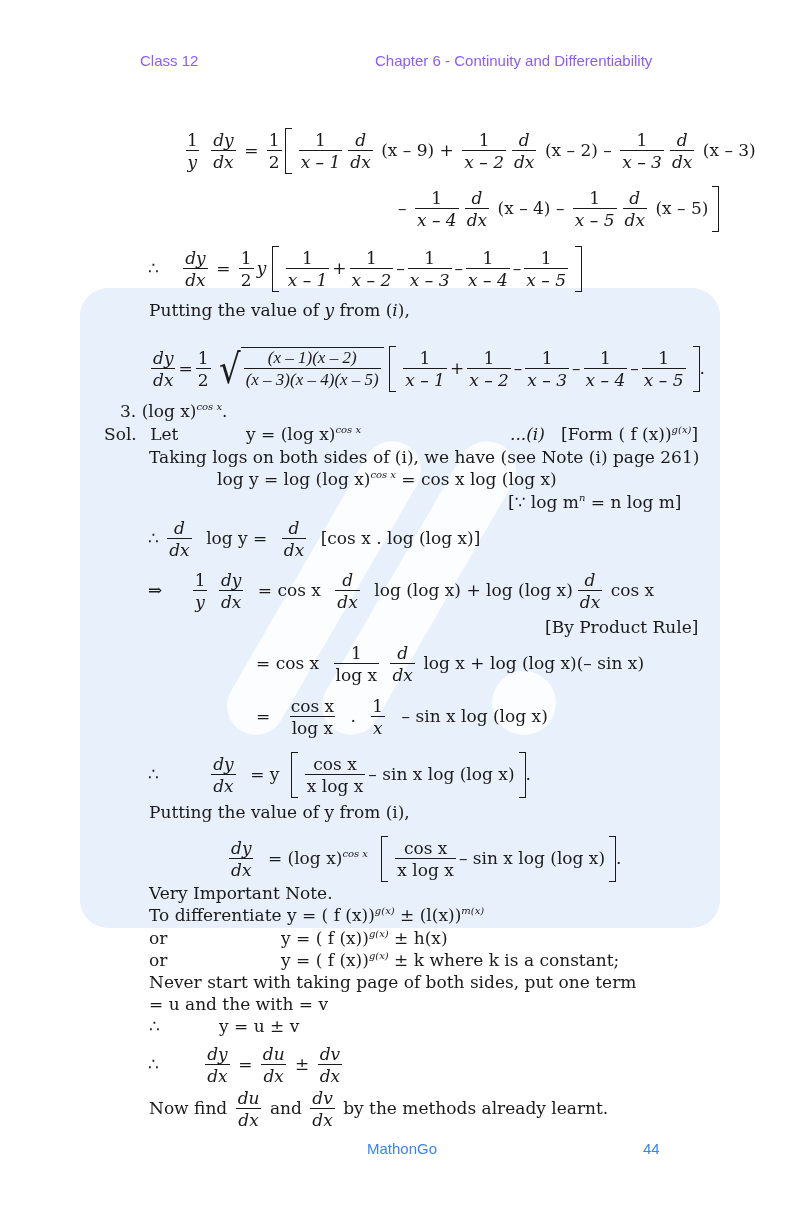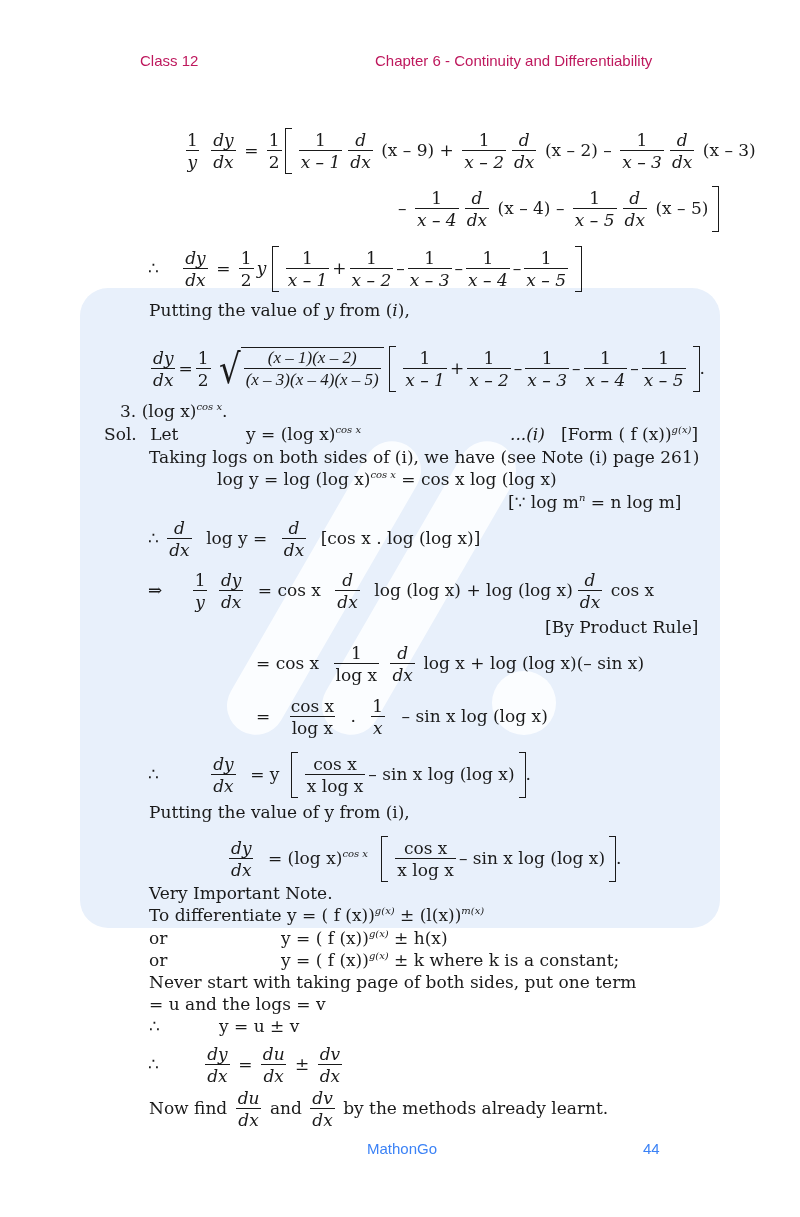--- a/index.html
+++ b/index.html
@@ -1,18 +1,18 @@
 <!DOCTYPE html>
 <html><head>
 <meta charset="utf-8">
 <style>
   html, body { margin:0; padding:0; background:#ffffff; }
   body { width:800px; height:1217px; position:relative; overflow:hidden;
          font-family:"DejaVu Serif","Liberation Serif",serif; color:#1a1a1a; }
-  .hdr { position:absolute; top:52px; font-family:"Liberation Sans",sans-serif; font-size:15px; color:#be185d;text-align:center; }
+  .hdr { position:absolute; top:52px; font-family:"Liberation Sans",sans-serif; font-size:15px; color:#8b5cf6;text-align:center; }
   .ftr { position:absolute; top:1140px; font-family:"Liberation Sans",sans-serif; font-size:15px; color:#3b82f6; }
 
   
   .wm { position:absolute; left:80px; top:288px; width:640px; height:640px; background:#e8f0fb; border-radius:28px; z-index:0; overflow:hidden; }
   .bar { position:absolute; width:58px; height:330px; background:#fbfdff; border-radius:30px; transform:rotate(30deg); }
   .dot { position:absolute; width:64px; height:64px; background:#fbfdff; border-radius:50%; }
 
   .L { position:absolute; z-index:1; white-space:nowrap; font-size:17px; line-height:20px; }
   .i { font-style:italic; }
   .b { font-weight:normal; }
@@ -287,21 +287,21 @@
   <span>or</span>
   <span style="position:absolute; left:132px;"><span>y = ( f (x))</span><sup class="i">g(x)</sup><span> ± h(x)</span></span>
 </div>
 <div class="L" style="left:149px; top:950px;">
   <span>or</span>
   <span style="position:absolute; left:132px;"><span>y = ( f (x))</span><sup class="i">g(x)</sup><span> ± k where k is a constant;</span></span>
 </div>
 <div class="L" style="left:149px; top:972px;">
   <span class="b">Never start with taking page of both sides,</span><span> put one term</span>
 </div>
-<div class="L" style="left:149px; top:994px;">= u and the logs = v</div>
+<div class="L" style="left:149px; top:994px;">= u and the with = v</div>
 <div class="L" style="left:149px; top:1016px;">
   <span>∴</span>
   <span style="position:absolute; left:70px;">y = u ± v</span>
 </div>
 
 <div class="L" style="left:148px; top:1044px;">
   <span style="margin-right:38px;">∴</span>
   <span class="frac i">
       <span class="n">dy</span>
       <span class="d">dx</span>

